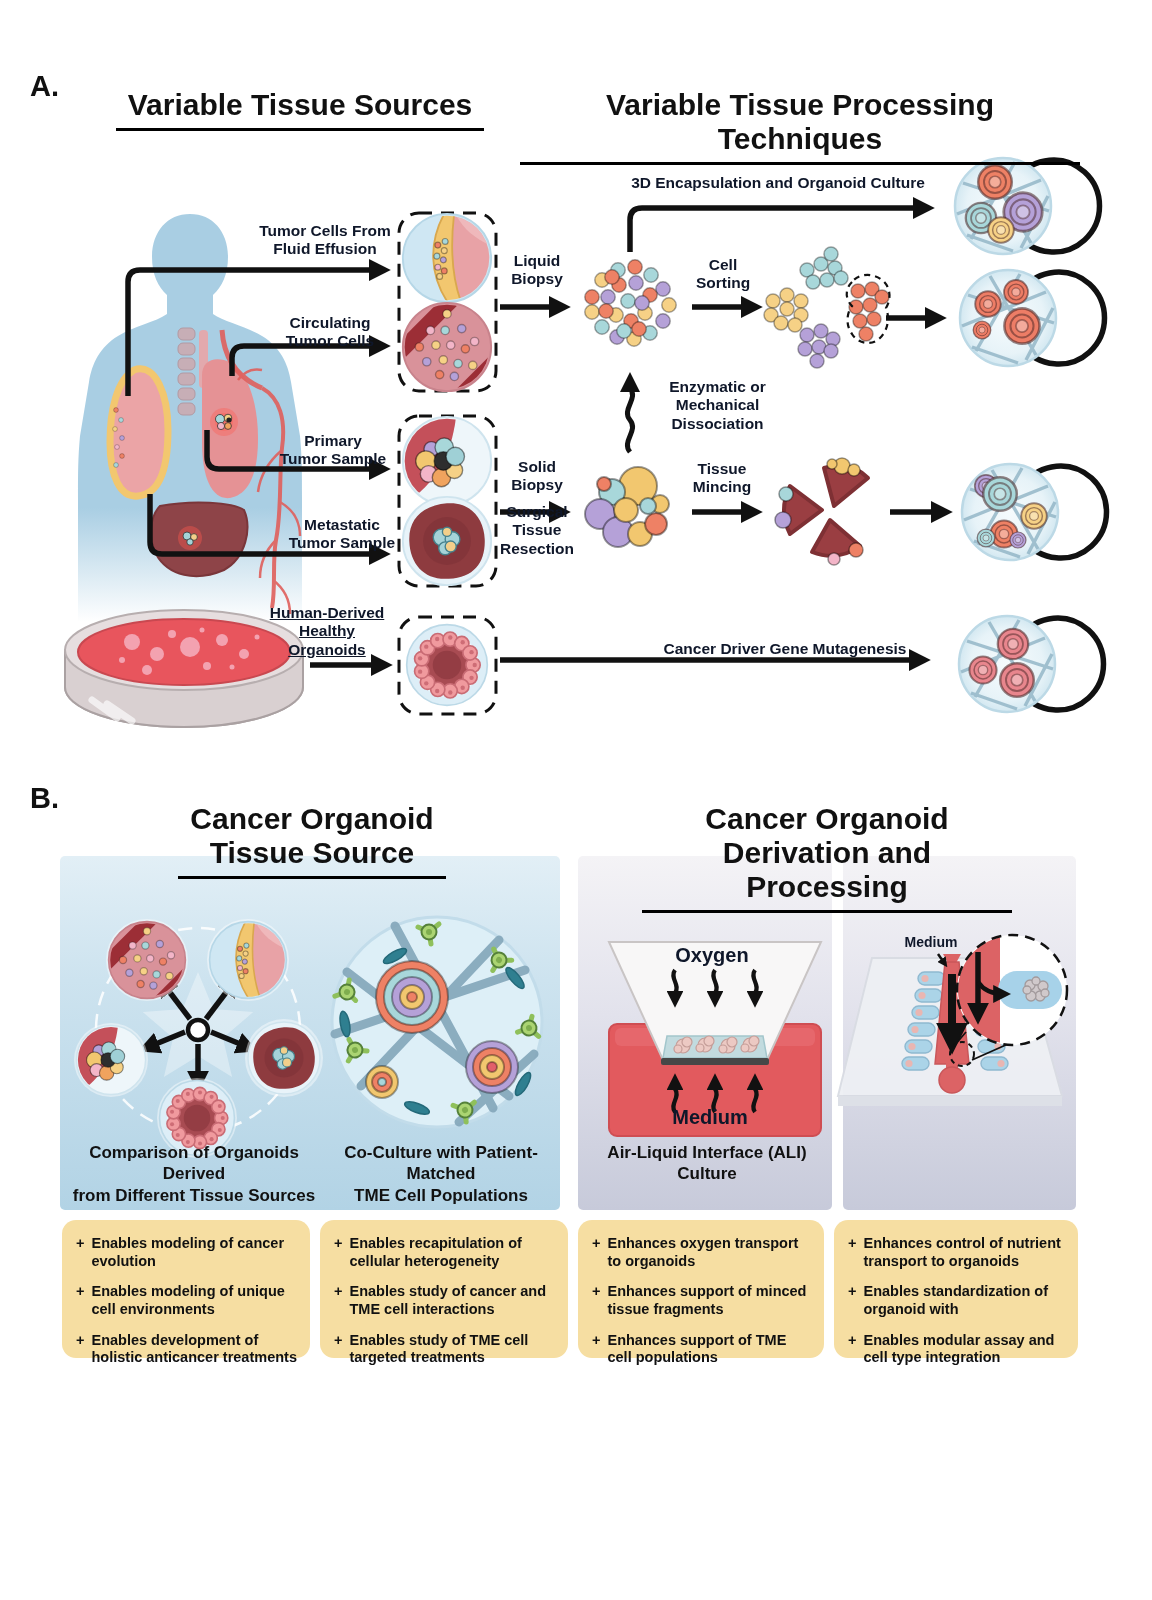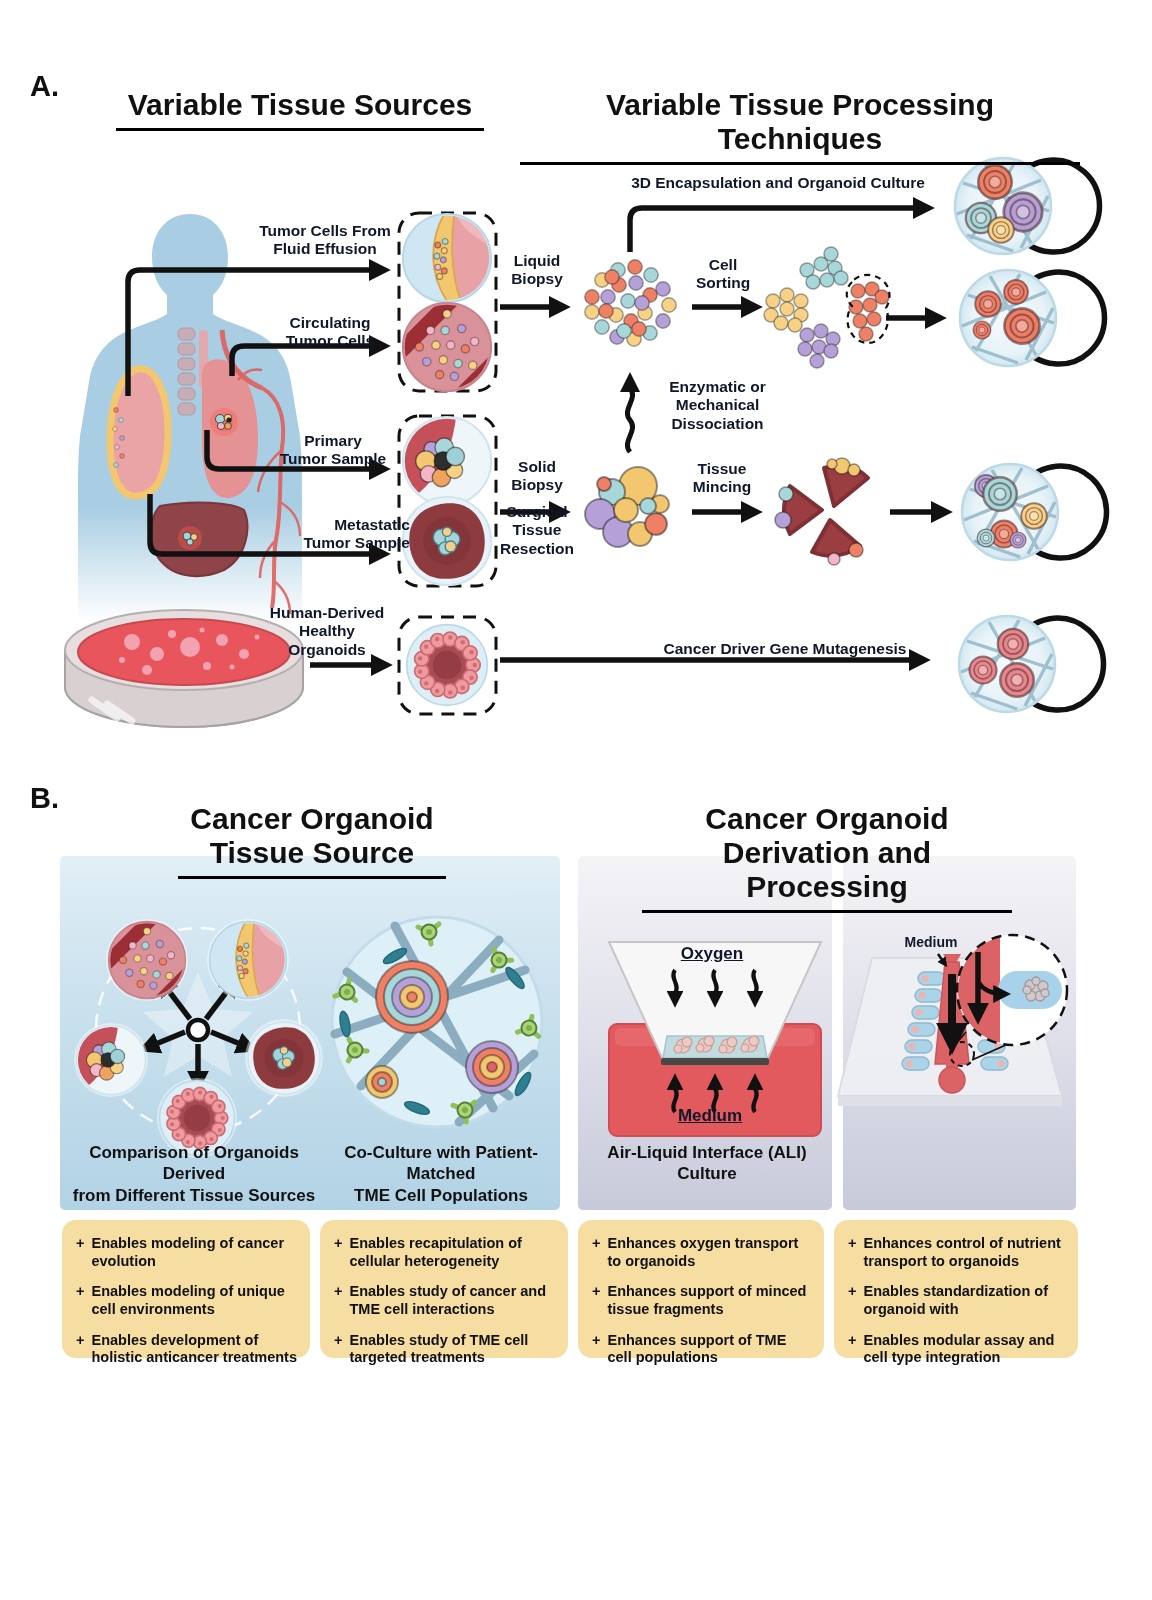--- a/index.html
+++ b/index.html
@@ -17,21 +17,21 @@
        line-height:1.18;color:#0f172a;font-size:15.5px;}
   .panel-letter{position:absolute;font-weight:bold;font-size:29px;}
   .h-a{position:absolute;font-size:30px;font-weight:bold;text-align:center;}
   .h-a .u{display:inline-block;border-bottom:3px solid #000;padding:0 12px 6px;white-space:pre-line;}
   .caption{position:absolute;font-weight:bold;font-size:17px;text-align:center;
            white-space:pre-line;line-height:1.25;}
   .benefit-box{position:absolute;width:248px;height:138px;background:#f6dea2;border-radius:14px;
                padding:15px 10px 10px 14px;box-sizing:border-box;}
   .benefit-item{display:flex;gap:7px;margin-bottom:13px;font-size:14.5px;font-weight:bold;line-height:1.22;}
   .benefit-item .plus{flex:0 0 auto;}
-  .small-lbl{font-size:17px;text-decoration:underline;}
+  .small-lbl{font-size:20px;}
 </style>
 </head>
 <body>
 
 <div class="figure">
 
   <div class="card card-blue"></div>
   <div class="card card-ali"></div>
   <div class="card card-chip"></div>
 
@@ -589,23 +589,23 @@
   <div class="h-a" style="left:520px;top:88px;width:560px;">
     <span class="u">Variable Tissue Processing Techniques</span>
   </div>
 
   <div class="lbl" style="left:235px;top:222px;width:180px;">Tumor Cells From
 Fluid Effusion</div>
   <div class="lbl" style="left:250px;top:314px;width:160px;">Circulating
 Tumor Cells</div>
   <div class="lbl" style="left:253px;top:432px;width:160px;">Primary
 Tumor Sample</div>
-  <div class="lbl" style="left:250px;top:516px;width:160px;text-align:right;">Metastatic
+  <div class="lbl" style="left:262px;top:516px;width:160px;">Metastatic
 Tumor Sample</div>
-  <div class="lbl" style="left:247px;top:604px;width:160px;">Human-Derived
+  <div class="lbl" style="left:247px;top:604px;width:160px;text-decoration:underline;">Human-Derived
 Healthy
 Organoids</div>
   <div class="lbl" style="left:495px;top:252px;width:84px;">Liquid
 Biopsy</div>
   <div class="lbl" style="left:495px;top:458px;width:84px;">Solid
 Biopsy</div>
   <div class="lbl" style="left:486px;top:503px;width:102px;">Surgical
 Tissue
 Resection</div>
   <div class="lbl" style="left:578px;top:174px;width:400px;">3D Encapsulation and Organoid Culture</div>

